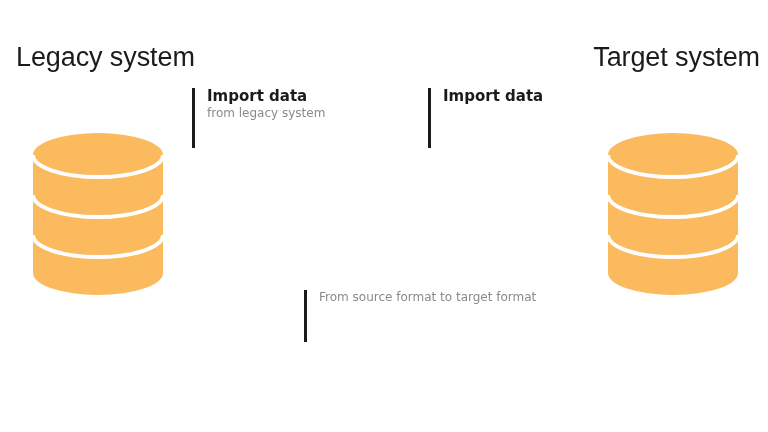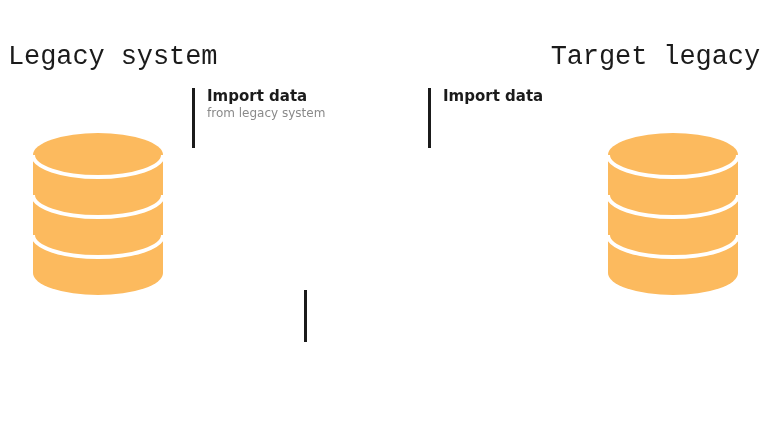--- a/index.html
+++ b/index.html
@@ -12,26 +12,27 @@
     width: 768px;
     height: 432px;
     background: #ffffff;
     overflow: hidden;
     font-family: "DejaVu Sans", sans-serif;
   }
 
   
   .endpoint-label {
     position: absolute;
-    font-family: Liberation Mono, monospace;
+    font-family: Liberation Sans, sans-serif;
     font-size: 27px;
     font-weight: 300;
     color: #1b1b1b;
     white-space: nowrap;
     letter-spacing: -0.1px;
+    margin-left: 8px;
   }
   #label-legacy { left: 8px;  top: 42px; }
   #label-target { right: 8px; top: 42px; text-align: right; }
 
   
   .db-cylinder {
     position: absolute;
     width: 130px;
     height: 162px;
   }
@@ -82,21 +83,21 @@
   #callout-2 { left: 428px; top: 88px;  height: 60px; }
   #callout-3 { left: 304px; top: 290px; height: 52px; }
 </style>
 </head>
 <body>
 
 <div id="canvas">
 
   <div class="endpoint-label" id="label-legacy">Legacy system</div>
 
-  <div class="endpoint-label" id="label-target">Target legacy</div>
+  <div class="endpoint-label" id="label-target">Target system</div>
 
   <div class="db-cylinder" id="db-legacy">
     <svg viewBox="0 0 130 162" xmlns="http://www.w3.org/2000/svg">
       <path d="M0,22 L0,140 A65,22 0 0 0 130,140 L130,22 Z" fill="#FCBA5E"></path>
       <ellipse cx="65" cy="22" rx="65" ry="22" fill="#FCBA5E"></ellipse>
       <path d="M0,22 A65,22 0 0 0 130,22" fill="none" stroke="#ffffff" stroke-width="4"></path>
       <path d="M0,62 A65,22 0 0 0 130,62" fill="none" stroke="#ffffff" stroke-width="4"></path>
       <path d="M0,102 A65,22 0 0 0 130,102" fill="none" stroke="#ffffff" stroke-width="4"></path>
     </svg>
   </div>
@@ -115,15 +116,16 @@
   <div class="callout" id="callout-1">
     <div class="callout-title">Import data</div>
     <div class="callout-sub">from legacy system</div>
   </div>
 
   <div class="callout" id="callout-2">
     <div class="callout-title">Import data</div>
   </div>
 
   <div class="callout" id="callout-3">
+    <div class="callout-sub">From source format to target format</div>
   </div>
 
 </div>
 
 </body></html>

